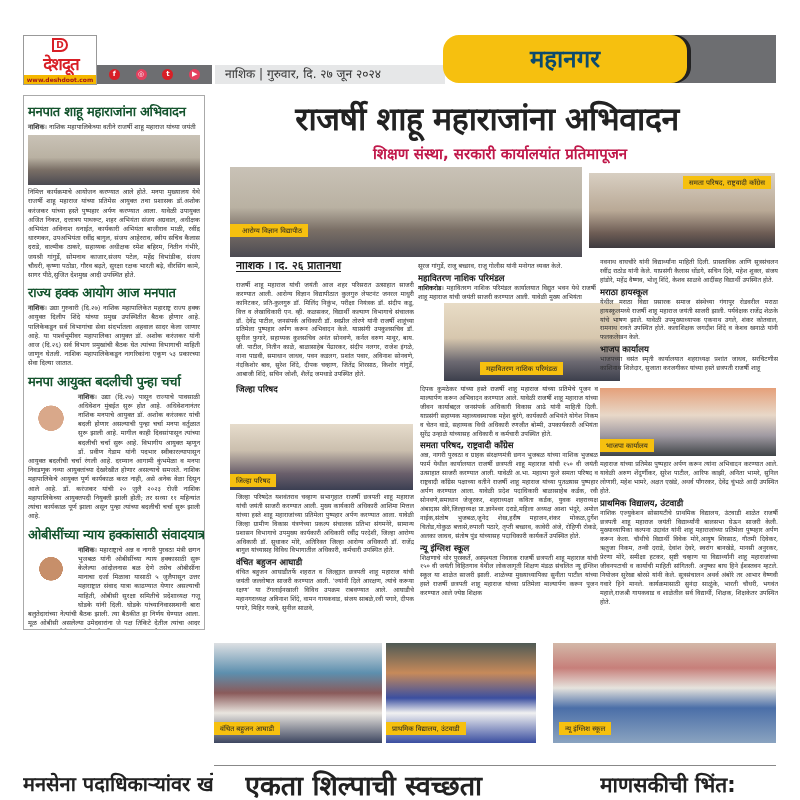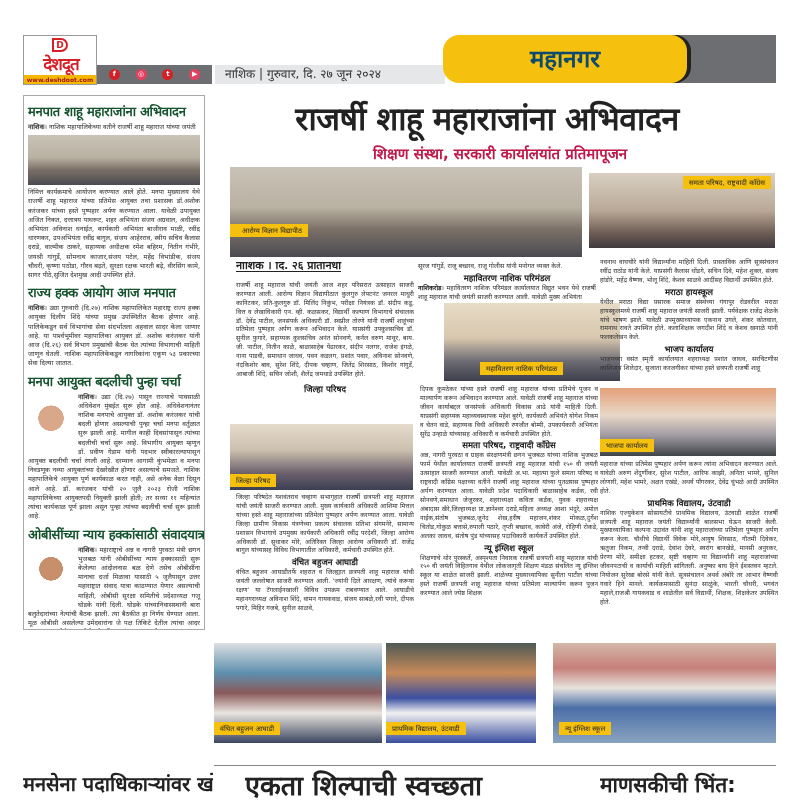--- a/index.html
+++ b/index.html
@@ -27,21 +27,21 @@
   .portrait { float: left; width: 46px; height: 58px; margin: 2px 4px 2px 0; background: radial-gradient(circle at 50% 40%, #d9a88a 0 30%, #fff 31%); }
   .portrait2 { float: left; width: 46px; height: 52px; margin: 2px 4px 2px 0; background: radial-gradient(circle at 50% 40%, #c78f6a 0 30%, #fff 31%); }
 
   .headline { position: absolute; left: 237px; top: 96px; width: 500px; font: bold 32px "DejaVu Sans", sans-serif; color: #222; letter-spacing: -0.5px; white-space: nowrap; text-align: center; }
   .subhead { position: absolute; left: 300px; top: 143px; width: 400px; text-align: center; font: bold 15px "DejaVu Sans", sans-serif; color: #c0184a; white-space: nowrap; }
 
   .img-block { position: absolute; overflow: hidden; }
   .caption { position: absolute; background: #f6c00f; color: #222; font: 7px "DejaVu Sans", sans-serif; padding: 2px 6px; white-space: nowrap; }
 
   .article { position: absolute; font-size: 6.3px; line-height: 8.9px; color: #333; text-align: justify; overflow: hidden; }
-  .article .sub { font: bold 8.5px "DejaVu Sans", sans-serif; text-align: center; color: #222; margin: 1px 0; }
+  .article .sub { font: bold 8.5px "DejaVu Sans", sans-serif; text-align: left; color: #222; margin: 1px 0; }
   .article .dl { font-weight: bold; color: #222; border-bottom: 1px solid #222; display: inline-block; font-size: 11px; margin-bottom: 9px; }
   .article b { color: #222; }
 
   .bottom-heads { position: absolute; left: 0; top: 762px; width: 800px; height: 38px; }
   .bh { position: absolute; font: bold 22px "DejaVu Sans", sans-serif; color: #222; white-space: nowrap; overflow: hidden; }
   .divider { position: absolute; height: 1px; background: #888; }
 </style>
 </head>
 <body>
 

